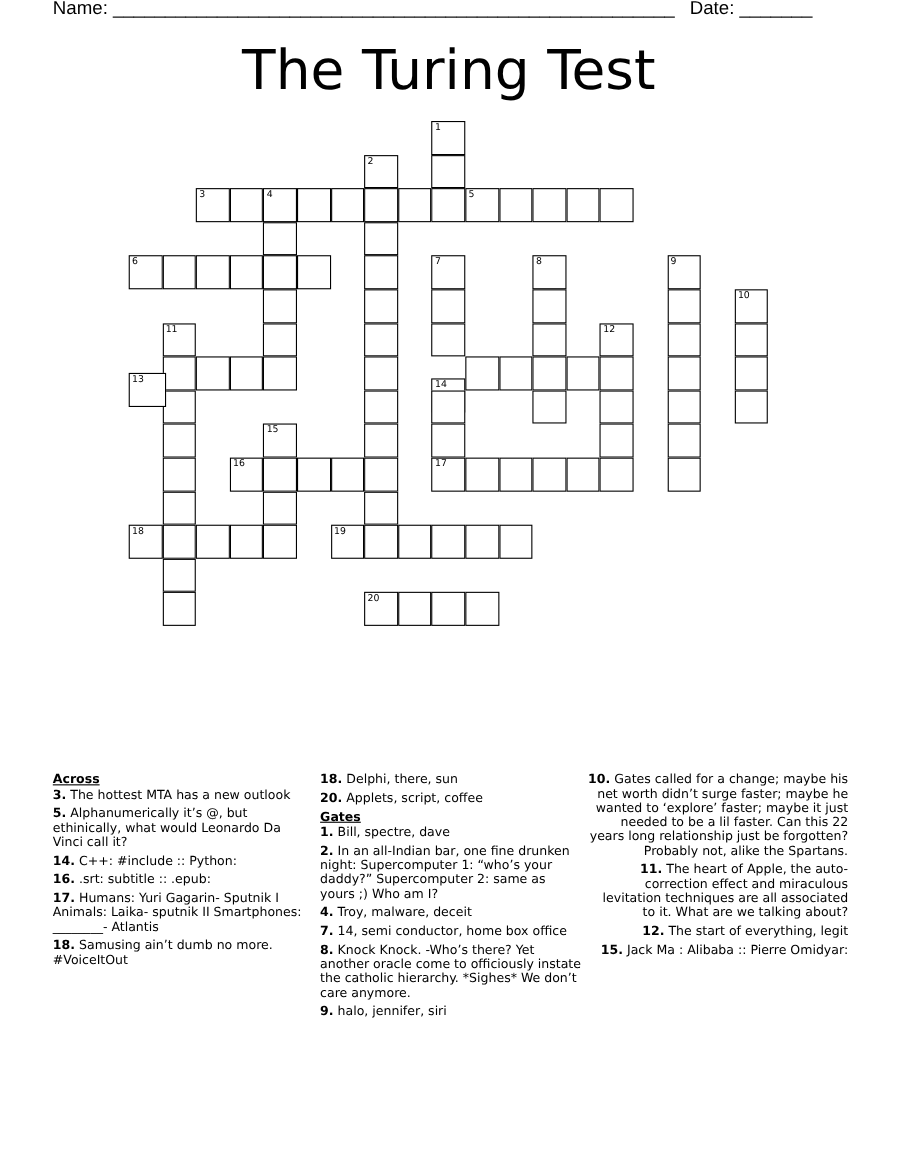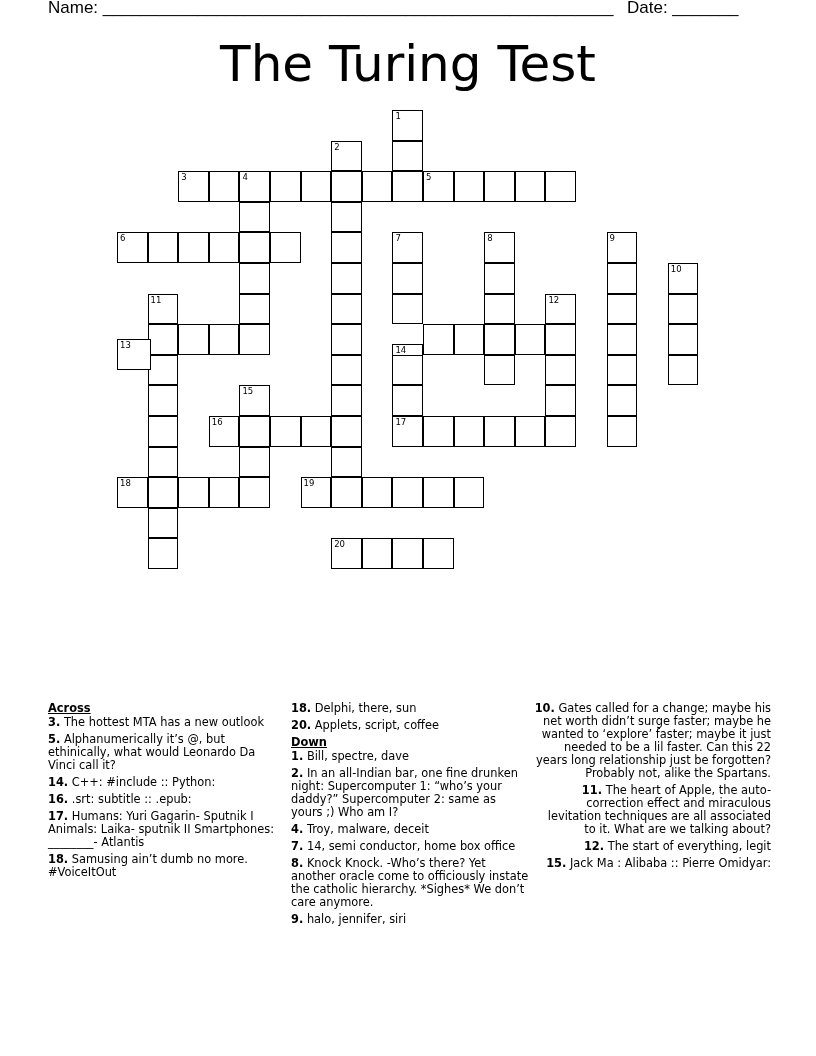--- a/index.html
+++ b/index.html
@@ -174,21 +174,21 @@
     <div class="clue"><b>3.</b> <span>The hottest MTA has a new outlook</span></div>
     <div class="clue"><b>5.</b> <span>Alphanumerically it’s @, but ethinically, what would Leonardo Da Vinci call it?</span></div>
     <div class="clue"><b>14.</b> <span>C++: #include :: Python:</span></div>
     <div class="clue"><b>16.</b> <span>.srt: subtitle :: .epub:</span></div>
     <div class="clue"><b>17.</b> <span>Humans: Yuri Gagarin- Sputnik I Animals: Laika- sputnik II Smartphones: ________- Atlantis</span></div>
     <div class="clue"><b>18.</b> <span>Samusing ain’t dumb no more. #VoiceItOut</span></div>
   </div>
   <div class="col" style="left:291px;">
     <div class="clue"><b>18.</b> <span>Delphi, there, sun</span></div>
     <div class="clue"><b>20.</b> <span>Applets, script, coffee</span></div>
-    <div class="section-head">Down</div>
+    <div class="section-head">Gates</div>
     <div class="clue"><b>1.</b> <span>Bill, spectre, dave</span></div>
     <div class="clue"><b>2.</b> <span>In an all-Indian bar, one fine drunken night: Supercomputer 1: “who’s your daddy?” Supercomputer 2: same as yours ;) Who am I?</span></div>
     <div class="clue"><b>4.</b> <span>Troy, malware, deceit</span></div>
     <div class="clue"><b>7.</b> <span>14, semi conductor, home box office</span></div>
     <div class="clue"><b>8.</b> <span>Knock Knock. -Who’s there? Yet another oracle come to officiously instate the catholic hierarchy. *Sighes* We don’t care anymore.</span></div>
     <div class="clue"><b>9.</b> <span>halo, jennifer, siri</span></div>
   </div>
   <div class="col" style="left:533px;text-align:right;">
     <div class="clue"><b>10.</b> <span>Gates called for a change; maybe his net worth didn’t surge faster; maybe he wanted to ‘explore’ faster; maybe it just needed to be a lil faster. Can this 22 years long relationship just be forgotten? Probably not, alike the Spartans.</span></div>
     <div class="clue"><b>11.</b> <span>The heart of Apple, the auto-correction effect and miraculous levitation techniques are all associated to it. What are we talking about?</span></div>

